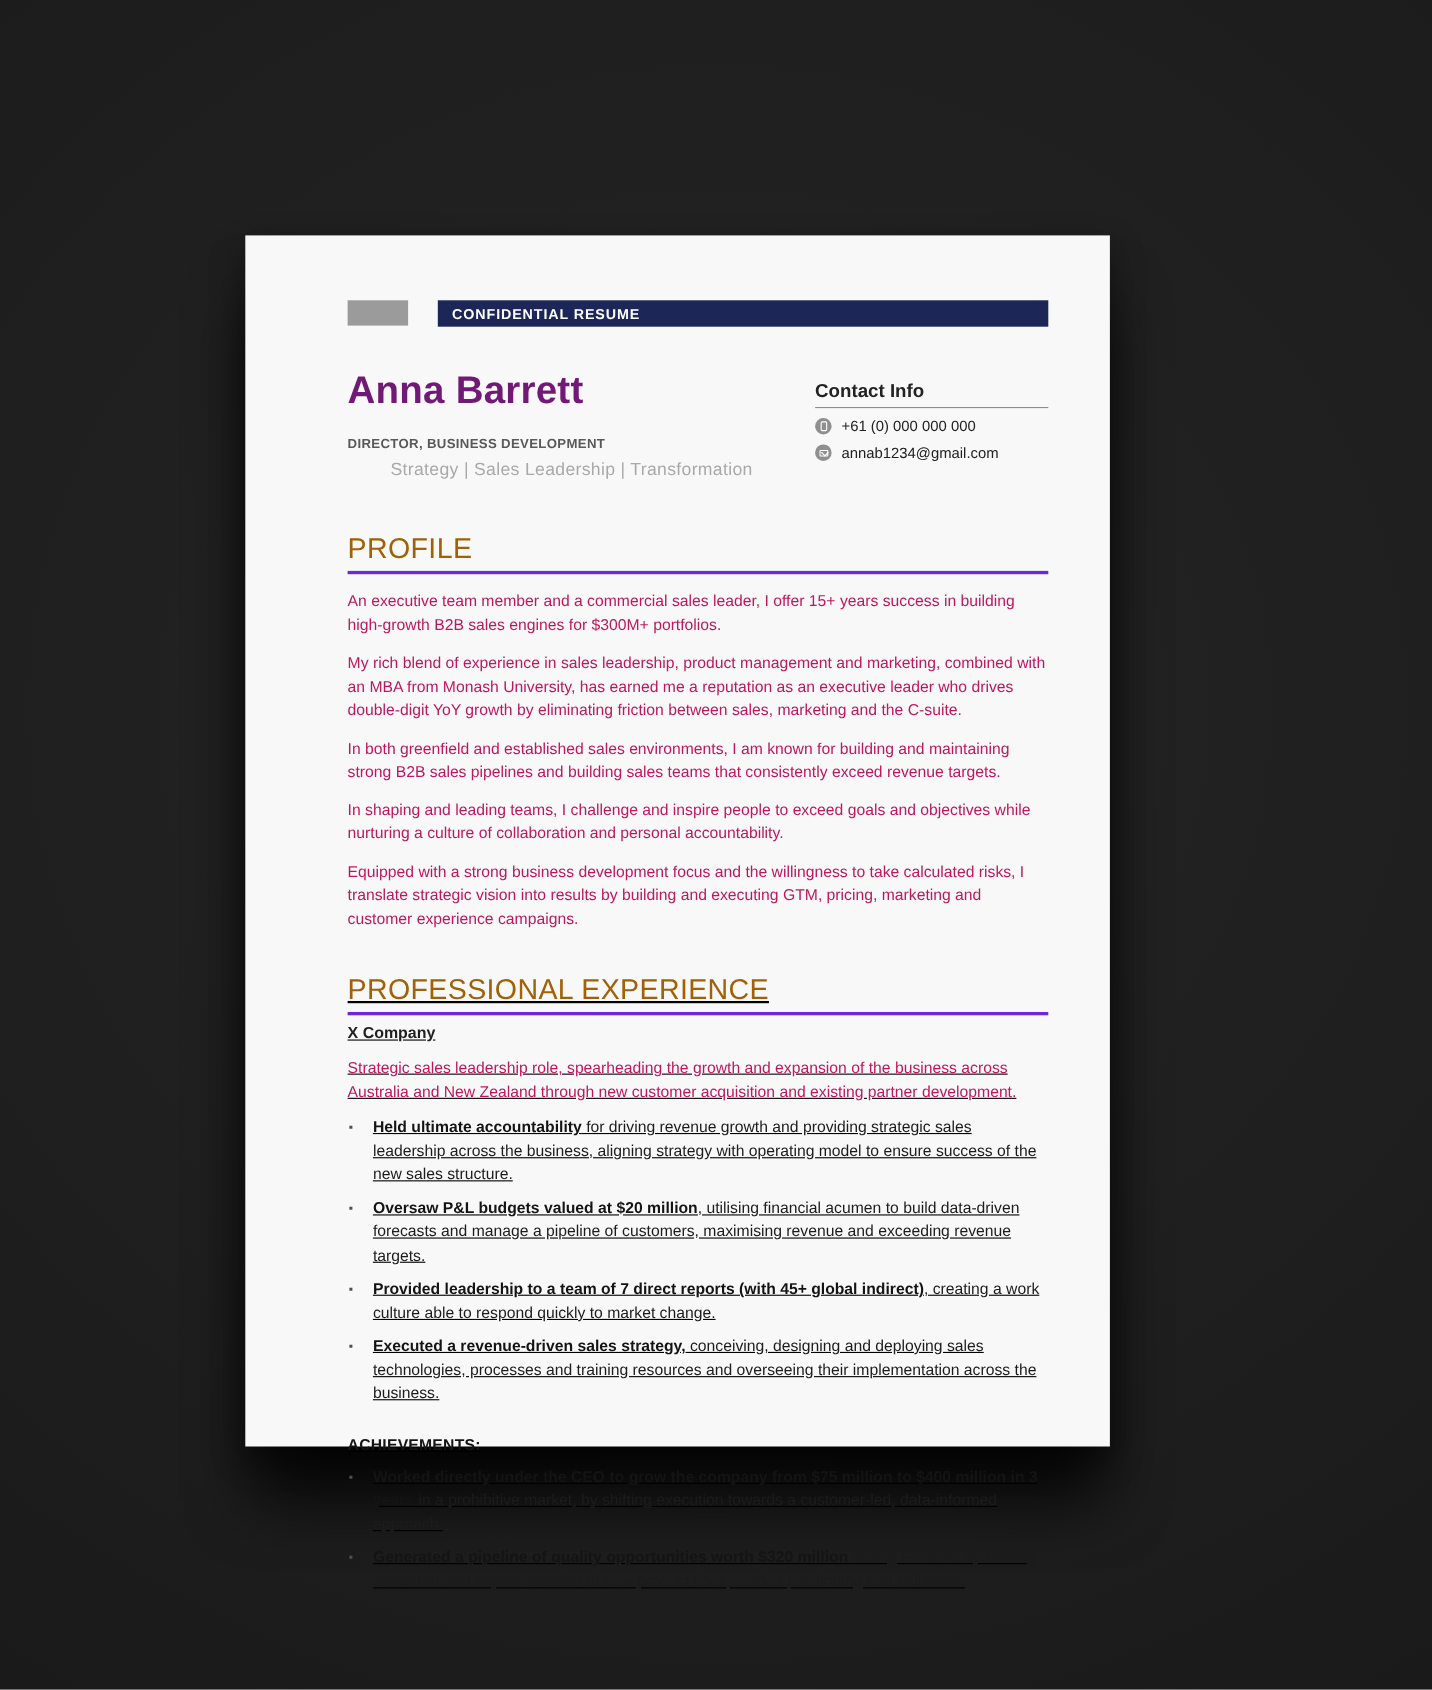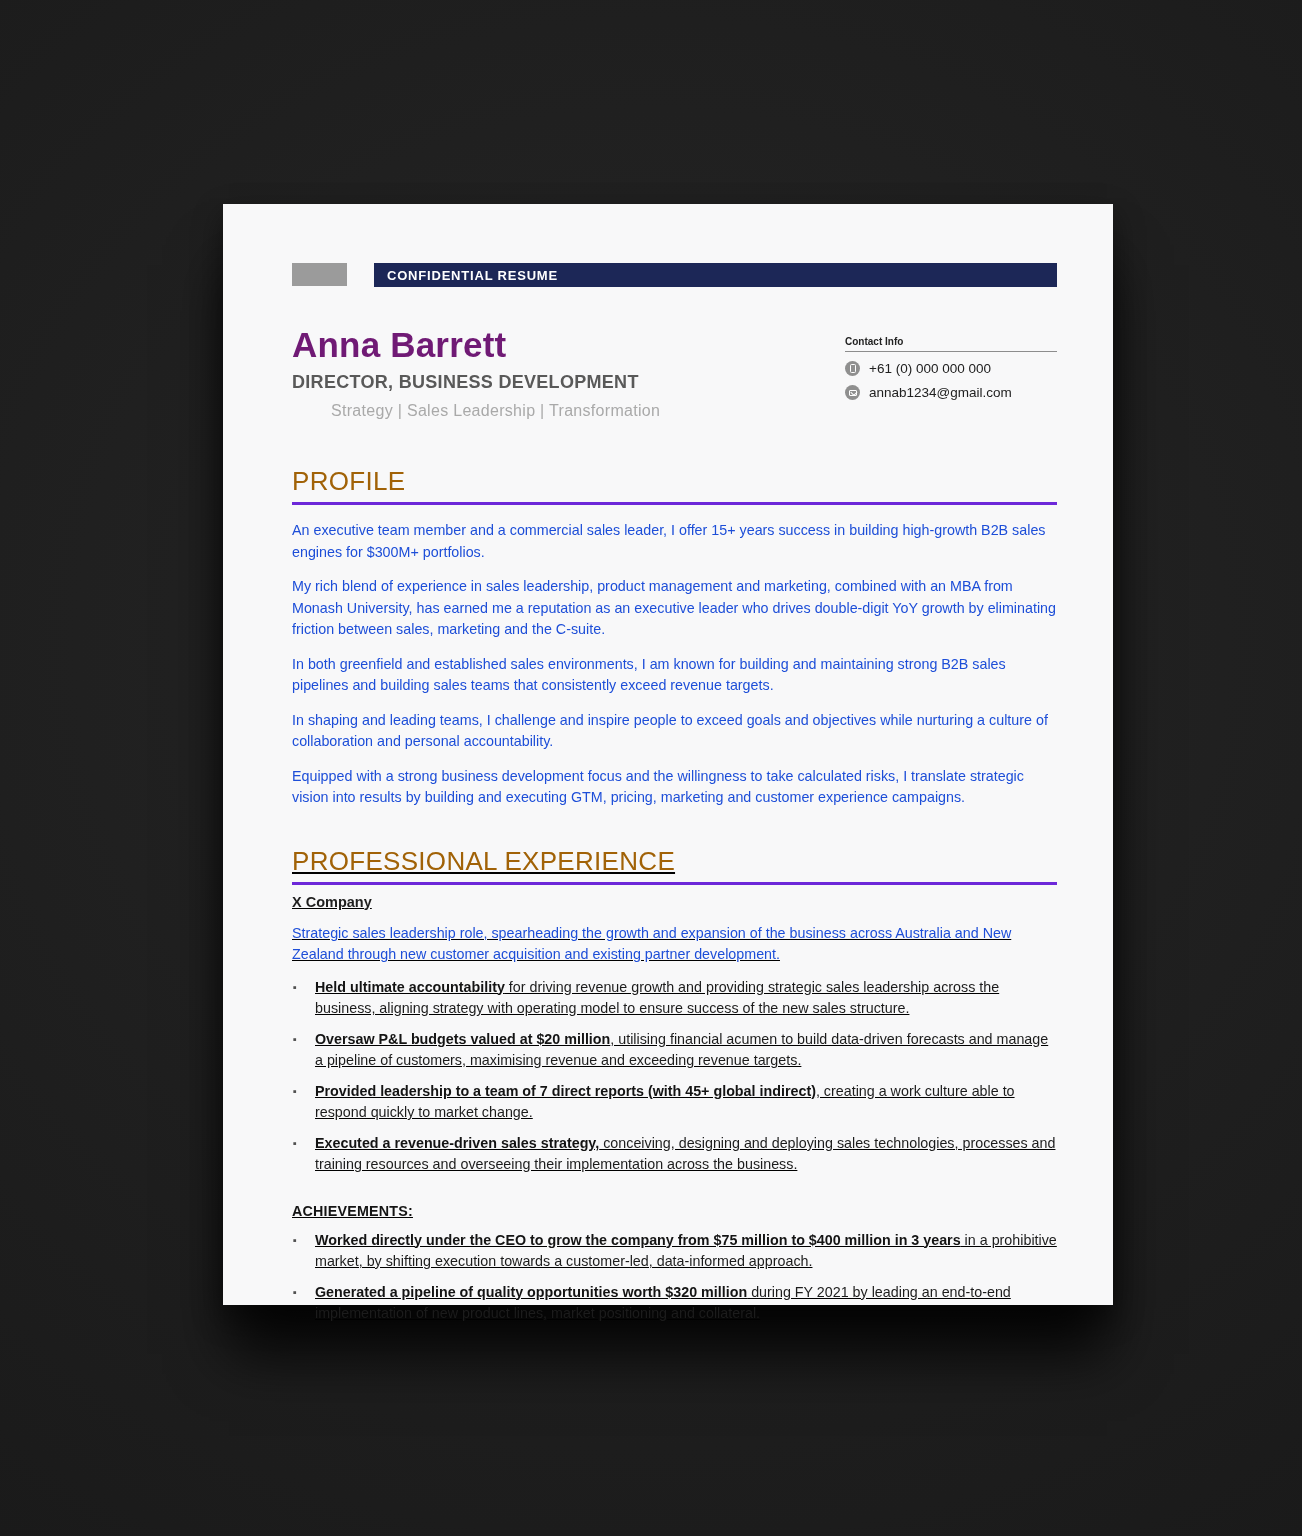--- a/index.html
+++ b/index.html
@@ -4,44 +4,45 @@
 <style>
   * { margin:0; padding:0; box-sizing:border-box; }
   html,body { width:1302px; height:1536px; }
   body {
     font-family:"Liberation Sans", sans-serif;
     background:radial-gradient(120% 95% at 50% 42%, #262626 0%, #1d1d1d 55%, #161616 100%);
     position:relative;
     overflow:hidden;
   }
   .sheet {
-    position:absolute; left:223px; top:204px;
-    width:890px; height:1101px;
+    position:absolute; left:223px; top:214px;
+    width:786px; height:1101px;
     background:#f8f8f9;
     box-shadow:0 55px 55px -6px rgba(0,0,0,0.82), 0 12px 28px rgba(0,0,0,0.45);
+    padding-left:24px;
   }
   .content { padding:0 56px 0 69px; }
 
   
   .topbar { display:flex; margin-top:59px; height:24px; }
   .badge { width:55px; height:23px; background:#9b9b9b; }
   .banner {
     flex:1; margin-left:27px; background:#1c2757; color:#ffffff;
     display:flex; align-items:center; padding-left:13px;
     font-size:13px; font-weight:700; letter-spacing:0.8px;
   }
 
   
   .header { display:flex; justify-content:space-between; margin-top:40px; }
   .name { font-size:35px; font-weight:700; color:#701a75; letter-spacing:0.2px; line-height:1; }
-  .job-title { margin-top:10px; font-size:18px; font-weight:700; color:#595959; letter-spacing:0.3px; }
+  .job-title { margin-top:24px; font-size:12px; font-weight:700; color:#595959; letter-spacing:0.3px; }
   .tagline { margin-top:9px; font-size:16px; color:#a9a9a9; letter-spacing:0.3px;margin-left:39px; }
 
   .contact { width:212px; margin-top:9px; }
-  .contact-heading { font-size:10px; font-weight:700; color:#222; padding-bottom:4px; border-bottom:1.5px solid #8d8d8d; }
+  .contact-heading { font-size:17px; font-weight:700; color:#222; padding-bottom:4px; border-bottom:1.5px solid #8d8d8d; }
   .contact-row { display:flex; align-items:flex-end; margin-top:9px; }
   .cicon {
     width:15px; height:15px; border-radius:50%; background:#8f8f8f;
     display:flex; align-items:center; justify-content:center; flex:0 0 15px;
   }
   .phone-glyph { width:6px; height:9px; border:1px solid #fff; border-radius:1.5px; }
   .mail-glyph { width:8px; height:6px; border:1px solid #fff; border-radius:1px; position:relative; }
   .mail-glyph::before {
     content:""; position:absolute; left:0; top:-1px; width:4px; height:4px;
     border-right:1px solid #fff; border-bottom:1px solid #fff; transform:rotate(45deg) translate(1px,-1px);
@@ -49,21 +50,21 @@
   .contact-text { margin-left:9px; font-size:13.5px; color:#212121; }
 
   
   .sec-h {
     font-size:26px; font-weight:400; color:#a16207; letter-spacing:0.3px;
     padding-bottom:5px; border-bottom:3px solid #6d28d9;
   }
   .sec-profile { margin-top:46px; }
   .sec-exp { margin-top:37px;text-decoration:underline; }
 
-  .para { font-size:14.3px; line-height:21.5px; color:#1d4ed8; margin-top:13px; }
+  .para { font-size:14.3px; line-height:21.5px; color:#be185d; margin-top:13px; }
   .para.first { margin-top:15px; }
 
   .job-row { display:flex; justify-content:space-between; align-items:baseline; margin-top:15px; }
   .job-title-line { font-size:16.5px; font-weight:700; color:#1f1f1f; }
   .job-dates { font-size:13.5px; color:#262626; }
   .company { margin-top:9px; font-size:14.5px; font-weight:700; color:#1f1f1f; }
   .comp-desc { font-style:italic; }
 
   ul.bullets { list-style:none; margin-top:11px; }
   ul.bullets li { position:relative; padding-left:23px; font-size:14.3px; line-height:21.5px; color:#1c1c1c; margin-top:9px; }

